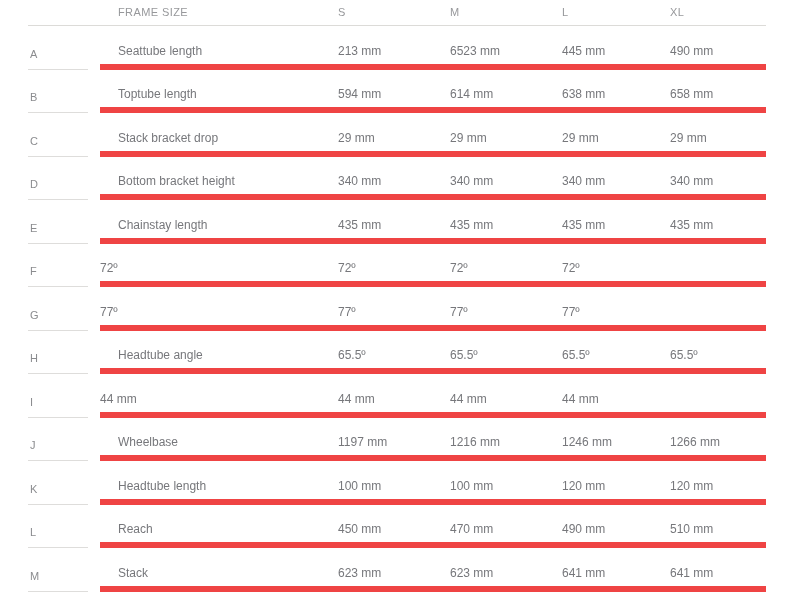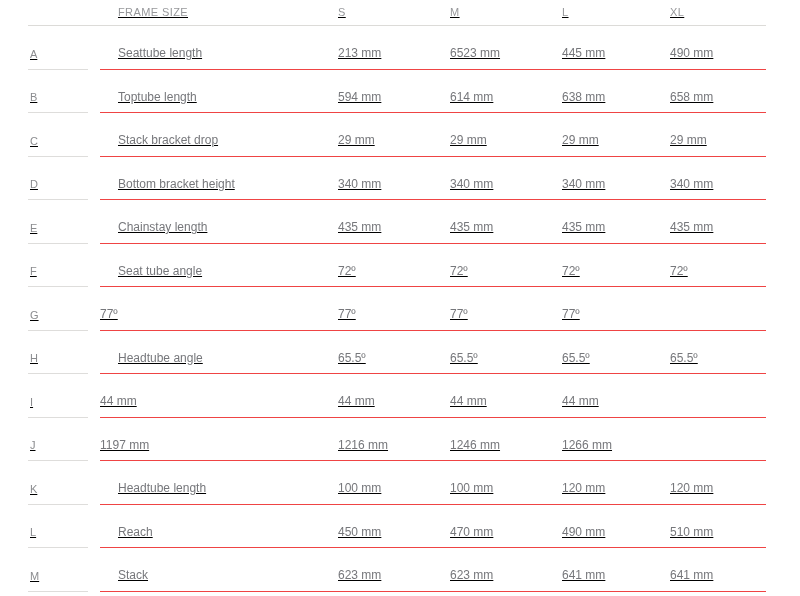--- a/index.html
+++ b/index.html
@@ -10,21 +10,20 @@
   body {
     width: 800px;
     height: 596px;
     font-family: "Liberation Sans", sans-serif;
     overflow: hidden;
   }
   .geo-table {
     width: 738px;
     margin-left: 28px;
     margin-top: 0;
-    text-decoration: underline;
   }
   
   .header-row {
     display: flex;
     height: 26px;
     box-sizing: border-box;
     border-bottom: 1px solid #dcdbd8;
     align-items: flex-start;
     padding-top: 6px;
   }
@@ -52,21 +51,21 @@
     box-sizing: border-box;
   }
   .label-col { padding-left: 18px; }
   
   .data-row {
     display: flex;
     height: 43.5px;
     box-sizing: border-box;
   }
   .data-row .main-cell {
-    border-bottom: 1px solid #ef4444;
+    border-bottom: 6px solid #ef4444;
     padding-top: 12px;
   }
   .data-row .letter-cell::after {
     content: "";
     position: absolute;
     left: 0;
     bottom: 0;
     width: 60px;
     height: 1px;
     background: #dedddb;
@@ -161,21 +160,20 @@
       <div class="cell-text">435 mm</div>
       <div class="cell-text">435 mm</div>
     </div>
   </div>
 
   <div class="data-row">
     <div class="letter-cell">
       <span class="letter">F</span>
     </div>
     <div class="main-cell">
-      <div class="label-col cell-text">Seat tube angle</div>
       <div class="cell-text">72º</div>
       <div class="cell-text">72º</div>
       <div class="cell-text">72º</div>
       <div class="cell-text">72º</div>
     </div>
   </div>
 
   <div class="data-row">
     <div class="letter-cell">
       <span class="letter">G</span>
@@ -211,20 +209,21 @@
       <div class="cell-text">44 mm</div>
       <div class="cell-text">44 mm</div>
     </div>
   </div>
 
   <div class="data-row">
     <div class="letter-cell">
       <span class="letter">J</span>
     </div>
     <div class="main-cell">
+      <div class="label-col cell-text">Wheelbase</div>
       <div class="cell-text">1197 mm</div>
       <div class="cell-text">1216 mm</div>
       <div class="cell-text">1246 mm</div>
       <div class="cell-text">1266 mm</div>
     </div>
   </div>
 
   <div class="data-row">
     <div class="letter-cell">
       <span class="letter">K</span>

